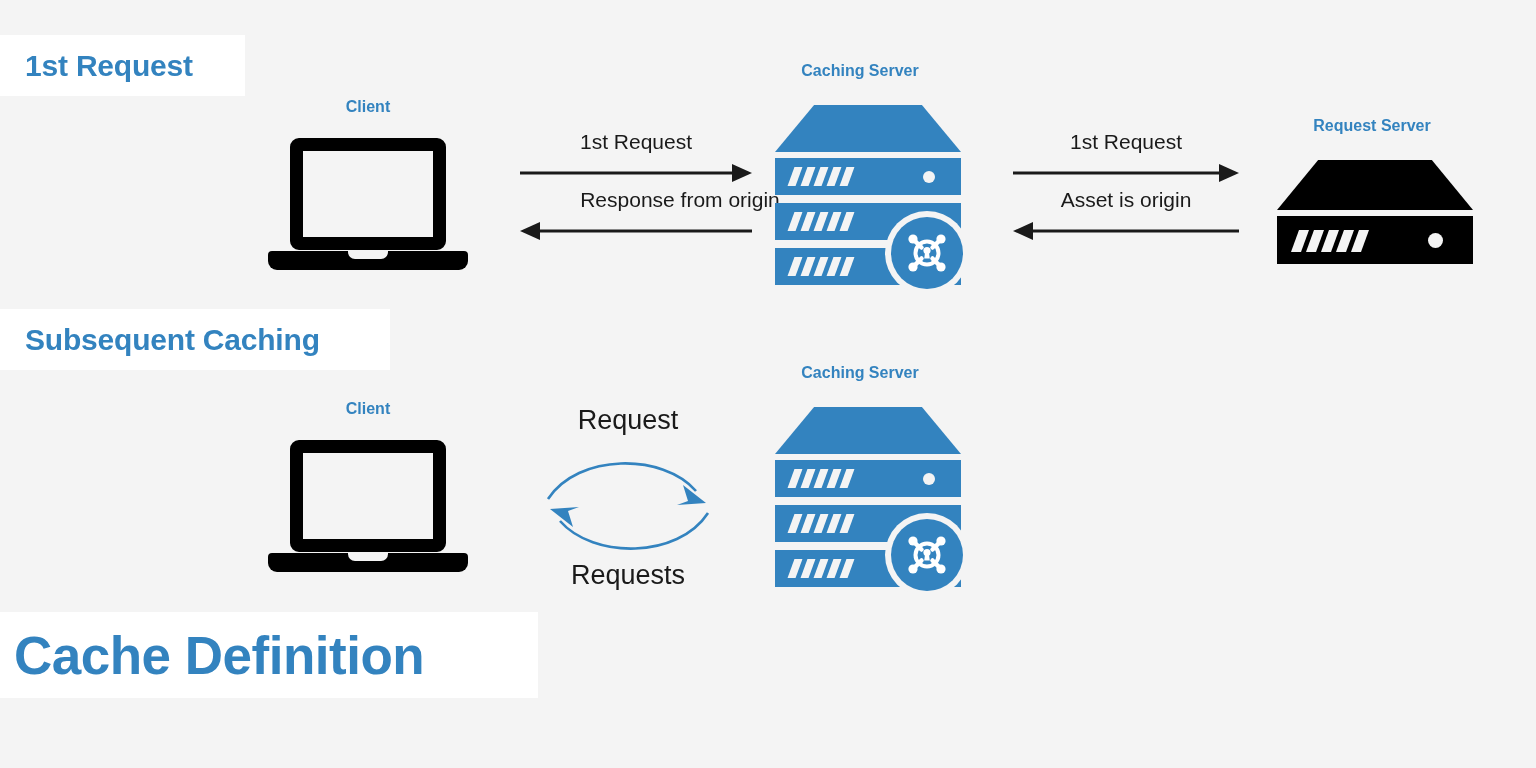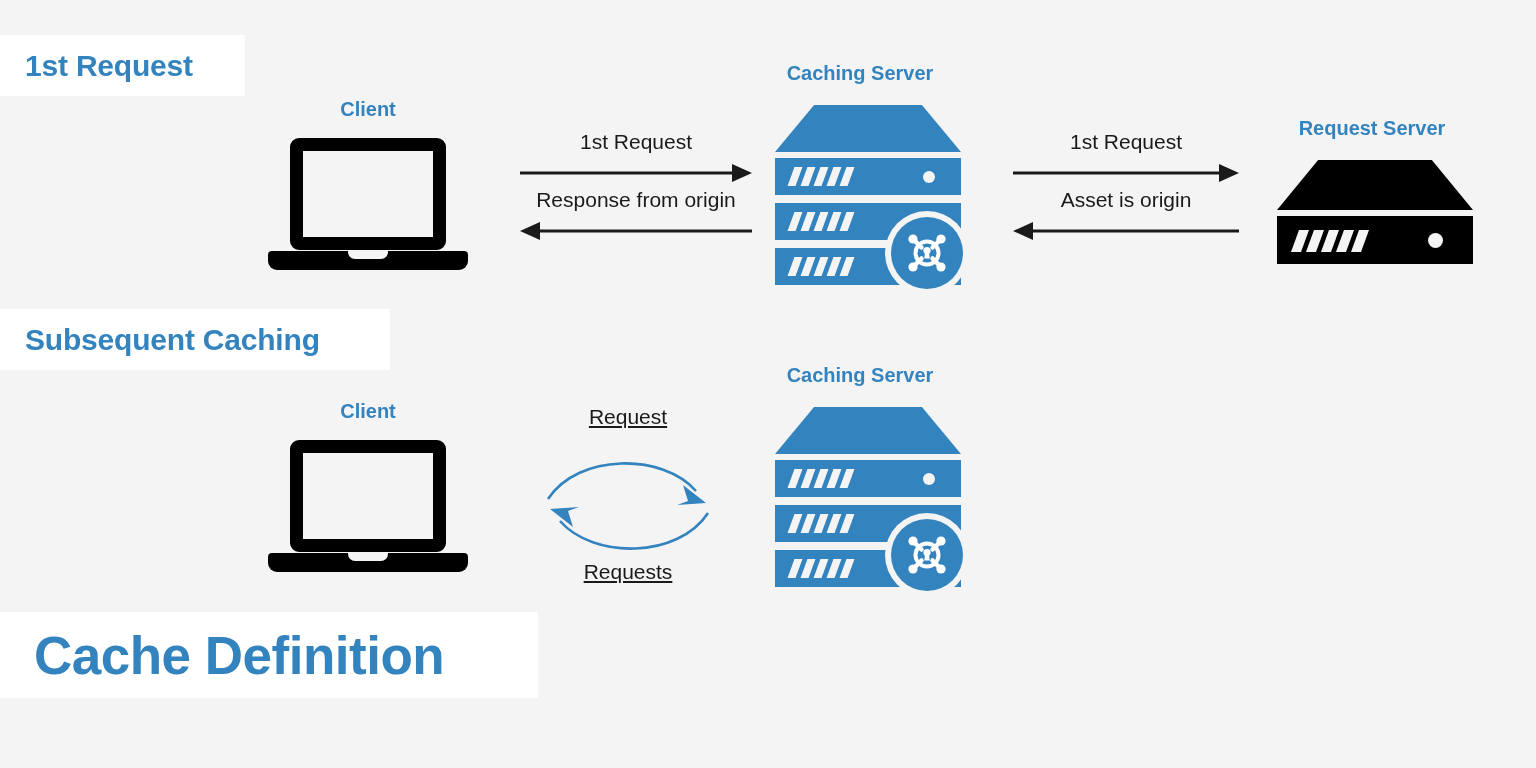--- a/index.html
+++ b/index.html
@@ -29,29 +29,29 @@
     color: #3383bf;
     font-weight: bold;
     letter-spacing: -0.2px;
   }
   #banner-first  { left: 0; top: 35px;  width: 245px; height: 61px; padding-left: 25px; }
   #banner-first .banner-text { font-size: 30px; }
 
   #banner-subsequent { left: 0; top: 309px; width: 390px; height: 61px; padding-left: 25px; }
   #banner-subsequent .banner-text { font-size: 30px; }
 
-  #banner-title { left: 0; top: 612px; width: 538px; height: 86px; padding-left: 34px; }
+  #banner-title { left: 0; top: 612px; width: 538px; height: 86px; padding-left: 14px; }
   #banner-title .banner-text { font-size: 53px; letter-spacing: -0.5px; }
 
   
   .node-label {
     position: absolute;
     color: #3383bf;
     font-weight: bold;
-    font-size: 20px;
+    font-size: 16px;
     white-space: nowrap;
     transform: translateX(-50%);
   }
 
   
   .laptop { position: absolute; width: 200px; height: 135px; }
   .laptop .lid {
     position: absolute;
     left: 22px; top: 0;
     width: 156px; height: 112px;
@@ -151,24 +151,23 @@
     white-space: nowrap;
   }
   .arrow-line { position: absolute; left: 0; width: 100%; height: 22px; }
 
   
   .loop-group { position: absolute; }
   .loop-label {
     position: absolute;
     left: 50%;
     transform: translateX(-50%);
-    font-size: 21px;
+    font-size: 27px;
     color: #1a1a1a;
     white-space: nowrap;
-    text-decoration: underline;
   }
 </style>
 </head>
 <body>
 
 <div id="stage">
 
   <div class="banner" id="banner-first">
     <span class="banner-text">1st Request</span>
   </div>
@@ -182,21 +181,21 @@
   </div>
 
   <div class="arrow-group" style="left:520px; top:130px; width:232px; height:115px;">
     <div class="arrow-label" style="top:0;">1st Request</div>
     <div class="arrow-line" style="top:32px;">
       <svg width="232" height="22" viewBox="0 0 232 22">
         <line x1="0" y1="11" x2="216" y2="11" stroke="#1a1a1a" stroke-width="3"></line>
         <polygon points="232,11 212,2 212,20" fill="#1a1a1a"></polygon>
       </svg>
     </div>
-    <div class="arrow-label" style="top:58px;">Response from origin</div>
+    <div class="arrow-label" style="top:58px;margin-left:44px;">Response from origin</div>
     <div class="arrow-line" style="top:90px;">
       <svg width="232" height="22" viewBox="0 0 232 22">
         <line x1="16" y1="11" x2="232" y2="11" stroke="#1a1a1a" stroke-width="3"></line>
         <polygon points="0,11 20,2 20,20" fill="#1a1a1a"></polygon>
       </svg>
     </div>
   </div>
 
   <div class="node-label" style="left:860px; top:62px;">Caching Server</div>
 

